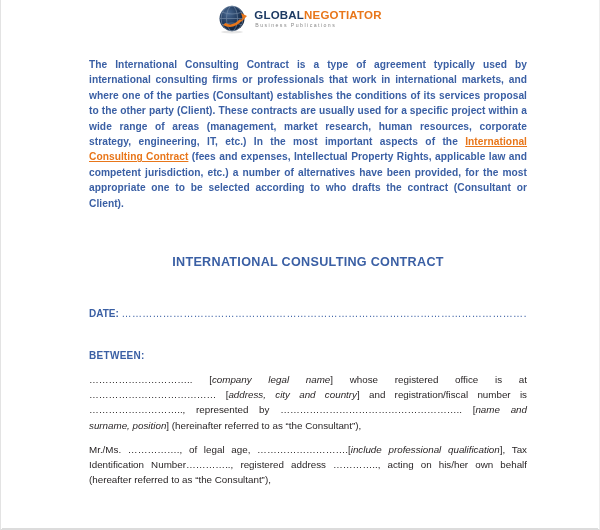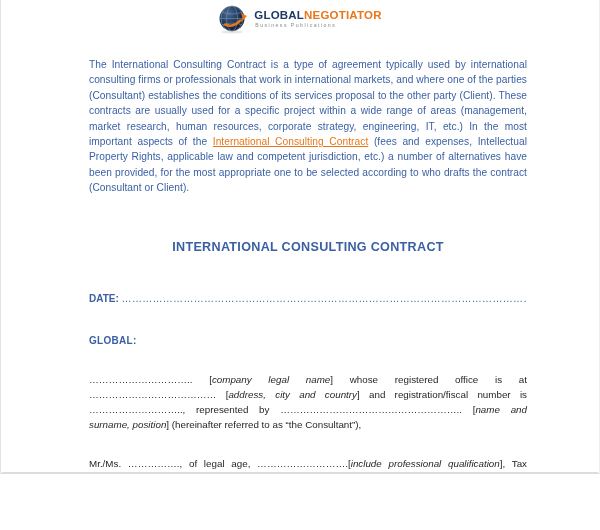--- a/index.html
+++ b/index.html
@@ -6,21 +6,21 @@
     margin: 0;
     padding: 0;
     background: #ffffff;
   }
   body {
     font-family: "Liberation Sans", sans-serif;
   }
   .page {
     position: relative;
     width: 600px;
-    height: 474px;
+    height: 530px;
     box-sizing: border-box;
     background: #ffffff;
     border-left: 1px solid #e3e3e3;
     border-right: 1px solid #ededed;
     border-bottom: 1px solid #dcdcdc;
     overflow: hidden;
   }
 
   
   .header {
@@ -66,21 +66,21 @@
     white-space: nowrap;
   }
 
   
   .content {
     padding: 0 72px 0 88px;
   }
   .intro {
     color: #3a5fa4;
     font-size: 10.2px;
-    font-weight: normal;
+    font-weight: bold;
     line-height: 15.4px;
     text-align: justify;
     margin: 15px 0 8px 0;
     letter-spacing: 0.05px;
   }
   .intro .link {
     color: #e8761a;
     text-decoration: underline;
   }
 
@@ -123,21 +123,21 @@
     font-size: 9.8px;
     font-style: italic;
     margin: 21px 0 0 0;
     line-height: 14px;
   }
   .clause {
     color: #231f20;
     font-size: 9.8px;
     line-height: 15.2px;
     text-align: justify;
-    margin: 24px 0 0 0;
+    margin: 9px 0 0 0;
   }
   .clause i { font-style: italic; }
 
   .divider {
     position: absolute;
     left: 1px;
     right: 1px;
     bottom: 0;
     height: 1px;
     background: #dcdcdc;
@@ -178,21 +178,21 @@
   </div>
 
   <div class="content">
 
     <p class="intro"><span>The International Consulting Contract is a type of agreement typically used by international consulting firms or professionals that work in international markets, and where one of the parties (Consultant) establishes the conditions of its services proposal to the other party (Client). These contracts are usually used for a specific project within a wide range of areas (management, market research, human resources, corporate strategy, engineering, IT, etc.) In the most important aspects of the </span><a class="link" href="#">International Consulting Contract</a><span> (fees and expenses, Intellectual Property Rights, applicable law and competent jurisdiction, etc.) a number of alternatives have been provided, for the most appropriate one to be selected according to who drafts the contract (Consultant or Client).</span></p>
 
     <h1 class="doc-title">INTERNATIONAL CONSULTING CONTRACT</h1>
 
     <p class="field-line"><span>DATE:</span> <span class="dots">…………………………………………………………………………………………………………………………………………………………………………</span></p>
 
-    <p class="between">GLOBAL:</p>
+    <p class="between">BETWEEN:</p>
 
 
     <p class="clause"><span>………………………….. [</span><i>company legal name</i><span>] whose registered office is at ………………………………… [</span><i>address, city and country</i><span>] and registration/fiscal number is ……………………….., represented by ……………………………………………….. [</span><i>name and surname, position</i><span>] (hereinafter referred to as “the Consultant”),</span></p>
 
 
     <p class="clause"><span>Mr./Ms. ……………., of legal age, ……………………….[</span><i>include professional qualification</i><span>], Tax Identification Number………….., registered address ………….., acting on his/her own behalf (hereafter referred to as “the Consultant”),</span></p>
 
   </div>
 
   <div class="divider"></div>

